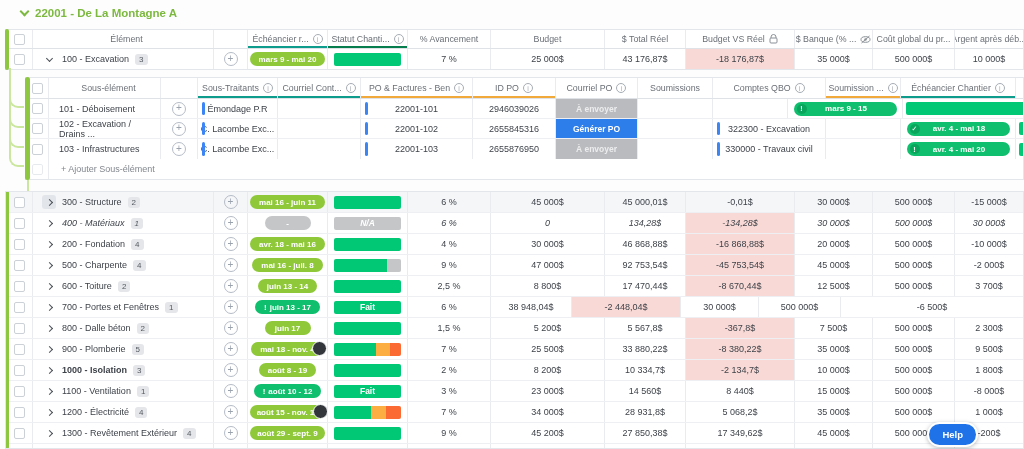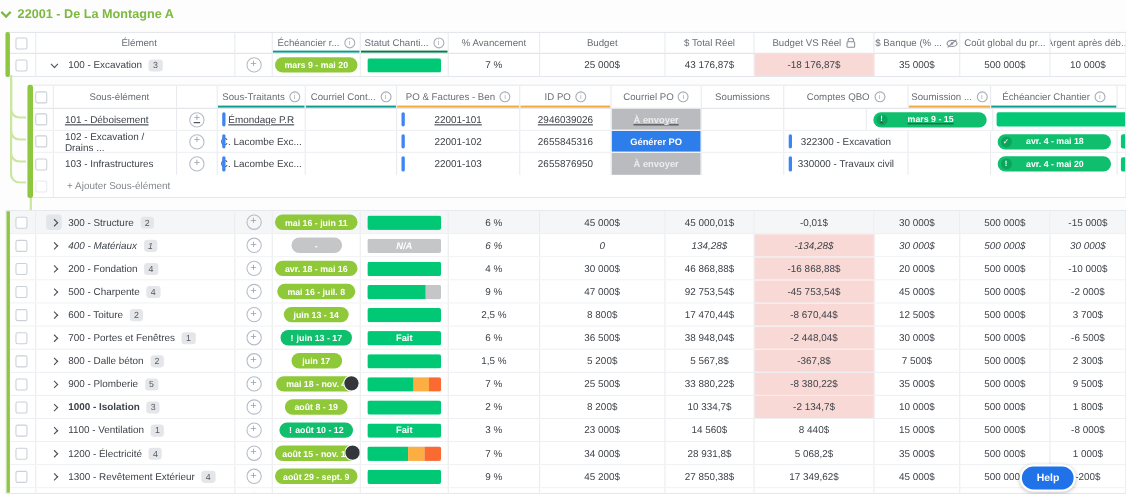--- a/index.html
+++ b/index.html
@@ -1,20 +1,20 @@
 <!DOCTYPE html>
 <html><head>
 <meta charset="utf-8">
 <style>
   html,body{margin:0;padding:0;background:#fff;}
   *{box-sizing:border-box;font-family:"Liberation Sans","DejaVu Sans",sans-serif;}
   .stage{position:relative;width:1024px;height:449px;background:#fdfdfe;overflow:hidden;color:#3e434a;}
 
   
-  .title-row{position:absolute;top:7px;left:2px;display:flex;align-items:center;gap:7px;}
+  .title-row{position:absolute;top:7px;left:21px;display:flex;align-items:center;gap:7px;}
   .title-chev{display:inline-block;width:7px;height:7px;border-right:2px solid #7cb93e;border-bottom:2px solid #7cb93e;transform:rotate(45deg);margin-top:-3px;}
   .title-txt{color:#7cb93e;font-weight:bold;font-size:11.5px;}
 
   
   .tbl{position:absolute;background:#fff;border:1px solid #e3e6ea;}
   .vbar{position:absolute;left:-1px;top:-1px;bottom:-1px;width:4px;background:#8dc63f;border-radius:3px;z-index:3;}
   .trow{display:flex;border-bottom:1px solid #edeff2;background:#fff;position:relative;}
   .trow:last-child{border-bottom:none;}
   .cell{display:flex;align-items:center;justify-content:center;border-right:1px solid #e9ebee;height:100%;overflow:hidden;position:relative;font-size:9px;color:#3e434a;padding:0 2px;}
   .cell:last-child{border-right:none;}
@@ -232,21 +232,21 @@
           <span>Soumission ...</span>
           <span class="info"></span>
         </div>
       <div class="hcell s-chant u-teal">
           <span>Échéancier Chantier</span>
           <span class="info"></span>
         </div>
       <div class="hcell s-sliver"></div>
     </div>
     <div id="sub-rows">
-        <div class="trow" style="height:20px;text-decoration:underline;">
+        <div class="trow" style="height:20px;">
     <div class="cell s-check">
             <span class="checkbox"></span>
           </div>
     <div class="cell s-name f-name">101 - Déboisement</div>
     <div class="cell s-plus">
             <span class="plus"></span>
           </div>
     <div class="cell s-st">
             <span class="bluetick t-st"></span>
             <span class="f-st">Émondage P.R</span>
@@ -540,21 +540,20 @@
               <span class="pill-txt">juin 13 - 17</span>
             </span>
           </div>
     <div class="cell w-statut">
             <div class="bar">
               <div class="seg seg-green" style="width: 100%;"></div>
               <span class="bar-label">Fait</span>
             </div>
           </div>
     <div class="cell w-pct f-pct">6 %</div>
-    <div class="cell w-budget f-budget">36 500$</div>
     <div class="cell w-total f-total">38 948,04$</div>
     <div class="cell w-vs f-vs neg">-2 448,04$</div>
     <div class="cell w-banque f-banque">30 000$</div>
     <div class="cell w-cout f-cout">500 000$</div>
     <div class="cell w-argent f-argent">-6 500$</div>
   </div>
         <div class="trow" style="height:21px;">
     <div class="cell w-check">
             <span class="checkbox"></span>
           </div>

